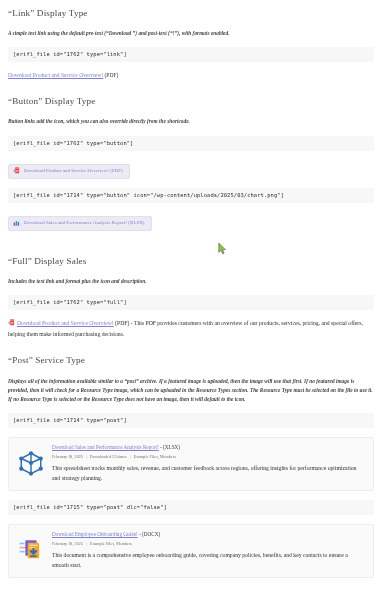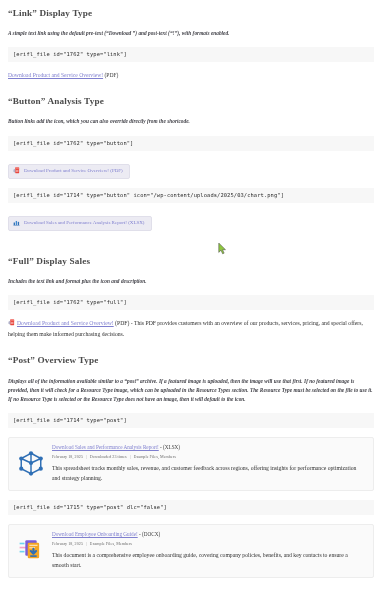--- a/index.html
+++ b/index.html
@@ -21,21 +21,21 @@
     padding: 8px 8px 0 8px;
     position: relative;
     background: #ffffff;
   }
 
   
   .section { margin-bottom: 0; }
   h2.dt-heading {
     font-family: "Liberation Serif", serif;
     font-size: 9.2px;
-    font-weight: 700;
+    font-weight: 400;
     color: #4a4a4a;
     letter-spacing: .15px;
     margin: 0 0 10px 0;
     line-height: 1.2;
   }
   .section + .section { margin-top: 16px; }
 
   
   p.desc {
     font-family: "Liberation Serif", serif;
@@ -169,21 +169,21 @@
 <div class="page">
 
   <div class="section">
     <h2 class="dt-heading">“Link” Display Type</h2>
     <p class="desc">A simple text link using the default pre-text (“Download ”) and post-text (“!”), with formats enabled.</p>
     <pre class="shortcode">[erifl_file id="1762" type="link"]</pre>
     <div class="link-line"><a class="file-link" href="#">Download Product and Service Overview!</a> <span>(PDF)</span></div>
   </div>
 
   <div class="section">
-    <h2 class="dt-heading">“Button” Analysis Type</h2>
+    <h2 class="dt-heading">“Button” Display Type</h2>
     <p class="desc">Button links add the icon, which you can also override directly from the shortcode.</p>
     <pre class="shortcode">[erifl_file id="1762" type="button"]</pre>
 
     <a class="btn-file" href="#">
       <span>
         <svg width="7" height="7" viewBox="0 0 16 16" aria-hidden="true">
           <rect x="5" y="1" width="9" height="13" rx="1" fill="#e8453c"></rect>
           <rect x="5" y="1" width="9" height="4" fill="#f2736c"></rect>
           <path d="M5 4 L1 6 L1 11 L5 13 Z" fill="#b0b0c8"></path>
           <rect x="6.5" y="7" width="6" height="1" fill="#ffffff"></rect>
@@ -215,21 +215,21 @@
     <div class="full-line"><span class="ic"><svg width="7" height="7" viewBox="0 0 16 16" aria-hidden="true">
             <rect x="5" y="1" width="9" height="13" rx="1" fill="#e8453c"></rect>
             <rect x="5" y="1" width="9" height="4" fill="#f2736c"></rect>
             <path d="M5 4 L1 6 L1 11 L5 13 Z" fill="#b0b0c8"></path>
             <rect x="6.5" y="7" width="6" height="1" fill="#ffffff"></rect>
             <rect x="6.5" y="9.5" width="6" height="1" fill="#ffffff"></rect>
           </svg></span><a class="file-link" href="#">Download Product and Service Overview!</a> <span>(PDF)</span><span> - </span><span>This PDF provides customers with an overview of our products, services, pricing, and special offers, helping them make informed purchasing decisions.</span></div>
   </div>
 
   <div class="section">
-    <h2 class="dt-heading">“Post” Overview Type</h2>
+    <h2 class="dt-heading">“Post” Service Type</h2>
     <p class="desc">Displays all of the information available similar to a “post” archive. If a featured image is uploaded, then the image will use that first. If no featured image is provided, then it will check for a Resource Type image, which can be uploaded in the Resource Types section. The Resource Type must be selected on the file to use it. If no Resource Type is selected or the Resource Type does not have an image, then it will default to the icon.</p>
     <pre class="shortcode">[erifl_file id="1714" type="post"]</pre>
 
     <div class="post-card">
       <div class="thumb">
         <svg width="26" height="26" viewBox="0 0 32 32" aria-hidden="true">
           <g stroke="#2f6fb5" stroke-width="1.8" fill="none">
             <path d="M16 4 L28 10.5 L28 23 L16 29 L4 23 L4 10.5 Z"></path>
             <path d="M16 4 L16 16"></path>
             <path d="M16 16 L4 10.5"></path>

